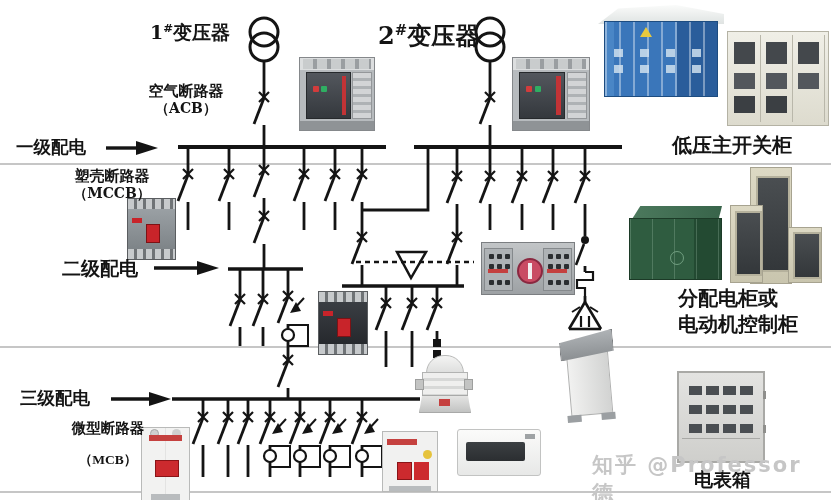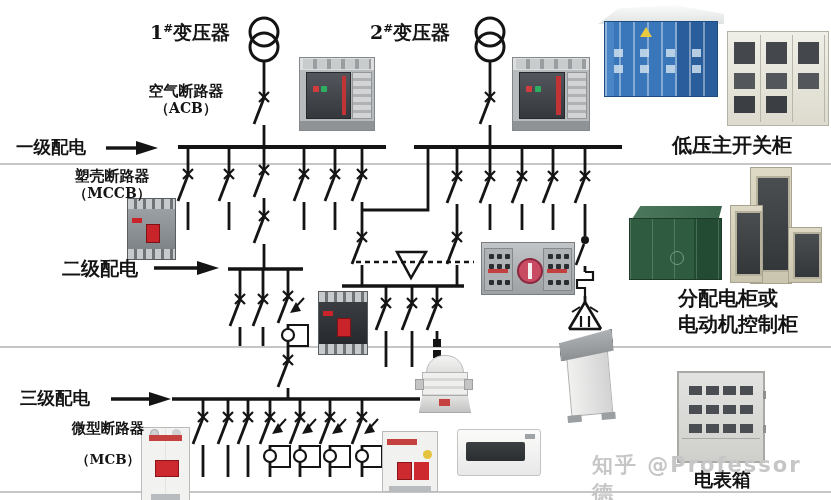--- a/index.html
+++ b/index.html
@@ -438,41 +438,41 @@
 
   <div class="ph mbx" style="left:677px;top:371px;width:84px;height:88px;">
     <div class="win"></div>
     <div class="seam"></div>
     <div class="hng"></div>
   </div>
 
   <div class="lbl" style="left:150px;top:22px;font-size:19px;">
     <span>1</span><span class="sup">#</span><span>变压器</span>
   </div>
-  <div class="lbl" style="left:370px;top:22px;font-size:19px;">
+  <div class="lbl" style="left:378px;top:22px;font-size:24px;">
     <span>2</span><span class="sup">#</span><span>变压器</span>
   </div>
 
   <div class="lbl lbl-col" style="left:136px;top:83px;width:100px;font-size:15px;">
     <div>空气断路器</div>
       <div style="font-size:14px;">（ACB）</div>
   </div>
 
   <div class="lbl" style="left:16px;top:137px;font-size:17.5px;">一级配电</div>
 
   <div class="lbl lbl-col" style="left:62px;top:168px;width:100px;font-size:15px;">
     <div>塑壳断路器</div>
       <div style="font-size:14px;">（MCCB）</div>
   </div>
 
   <div class="lbl" style="left:62px;top:258px;font-size:19px;">二级配电</div>
 
   <div class="lbl" style="left:20px;top:388px;font-size:17.5px;">三级配电</div>
 
-  <div class="lbl lbl-col" style="left:60px;top:420px;width:96px;font-size:14.5px;">
+  <div class="lbl lbl-col" style="left:60px;top:420px;width:96px;font-size:14.5px;font-family:Liberation Serif, serif;">
     <div>微型断路器</div>
       <div style="font-size:13.5px;margin-top:15px;">（MCB）</div>
   </div>
 
   <div class="lbl" style="left:678px;top:285px;font-size:20px;line-height:1.3;">
     <div>分配电柜或</div>
     <div>电动机控制柜</div>
   </div>
 
   <div class="lbl" style="left:672px;top:134px;font-size:20px;">低压主开关柜</div>

